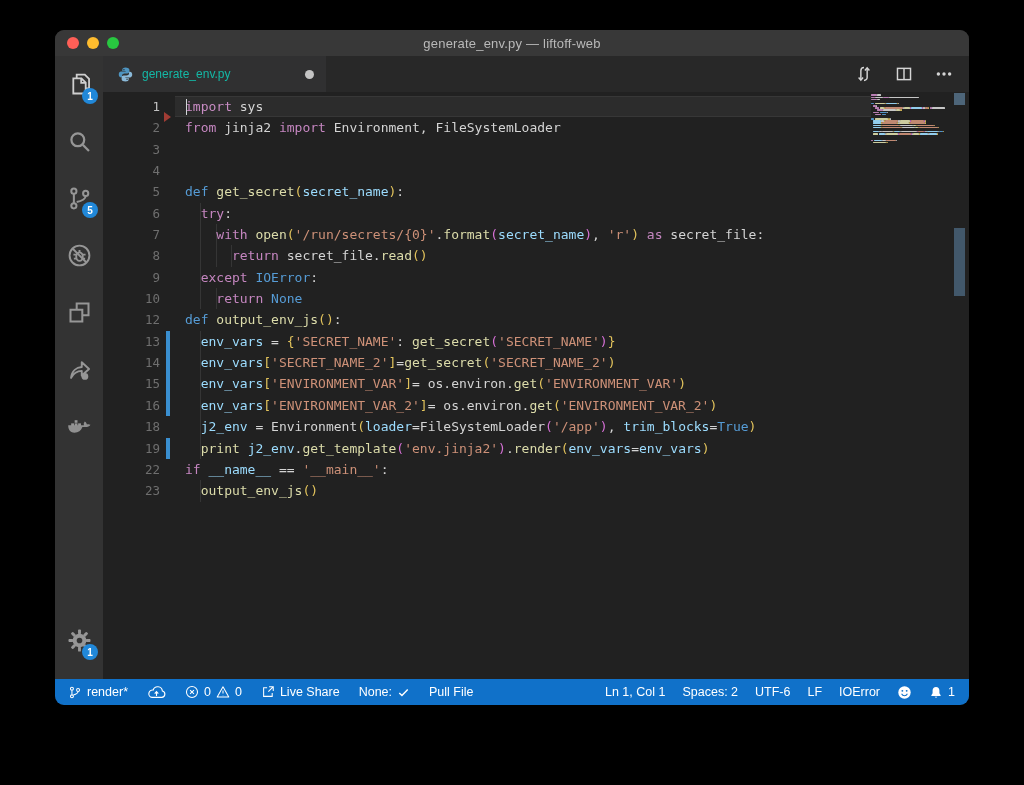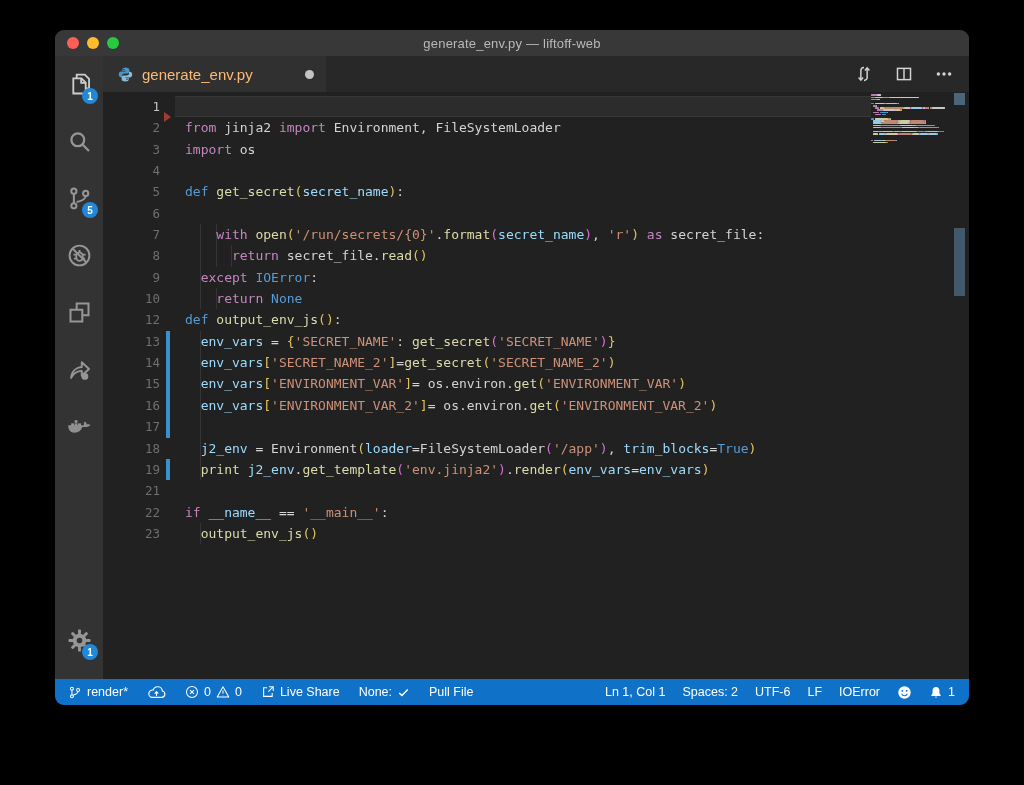--- a/index.html
+++ b/index.html
@@ -21,21 +21,21 @@
   .ab-item svg{width:27px;height:27px;display:block;}
   .badge{position:absolute;right:5px;bottom:9px;min-width:16px;height:16px;border-radius:9px;background:var(--ui-badge_bg,#2188d9);
          color:#fff;font-size:10px;font-weight:bold;display:flex;align-items:center;justify-content:center;}
   .ab-bottom{padding-bottom:10px;}
   
   .editorgroup{flex:1;display:flex;flex-direction:column;min-width:0;}
   .tabbar{height:36px;flex:none;background:var(--ui-tabstrip_bg,#282828);display:flex;align-items:stretch;position:relative;}
   .tab{width:197px;flex:none;background:var(--ui-tab_active_bg,#303031);display:flex;align-items:center;padding:0 12px 0 14px;cursor:pointer;}
   .tabicon{width:17px;height:17px;flex:none;margin-right:8px;}
   .tabicon svg{width:17px;height:17px;display:block;}
-  .tablabel{font-size:15px;color:#fdba74;white-space:nowrap;}
+  .tablabel{font-size:12px;color:#14b8a6;white-space:nowrap;}
   .tabdot{margin-left:auto;width:9px;height:9px;border-radius:50%;background:#c4c4c4;}
   .tab-actions{margin-left:auto;display:flex;align-items:center;gap:22px;padding-right:16px;color:#d5d5d5;}
   .tab-actions .act{width:18px;height:18px;cursor:pointer;}
   .tab-actions svg{width:18px;height:18px;display:block;}
   
   .editor{flex:1;position:relative;background:var(--ui-editor_bg,#212121);overflow:hidden;}
   .code-area{position:absolute;left:0;right:98px;top:4px;font-family:"DejaVu Sans Mono",monospace;font-size:13px;line-height:21.35px;}
   .code-line{position:relative;height:21.35px;display:flex;white-space:pre;}
   .gutter{width:82px;flex:none;position:relative;}
   .num{position:absolute;right:25px;top:0;font-size:12.5px;line-height:21.35px;color:#6f6f6f;}
@@ -203,39 +203,37 @@
                   <circle cx="3" cy="8" r="1.5"></circle>
                   <circle cx="8" cy="8" r="1.5"></circle>
                   <circle cx="13" cy="8" r="1.5"></circle>
                 </svg>
               </span>
             </div>
         </div>
 
         <div class="editor">
           <div class="code-area">
-              <div class="code-line current"><div class="gutter"><span class="num">1</span></div><span class="del-marker"></span></div>
+              <div class="code-line current"><div class="gutter"><span class="num">1</span></div><div class="code"><span class="tk" style="color: rgb(197, 134, 192);">import</span><span class="tk" style="color: rgb(212, 212, 212);"> sys</span><span class="cursor" style="left: 0.5px;"></span></div><span class="del-marker"></span></div>
               <div class="code-line"><div class="gutter"><span class="num">2</span></div><div class="code"><span class="tk" style="color: rgb(197, 134, 192);">from</span><span class="tk" style="color: rgb(212, 212, 212);"> jinja2 </span><span class="tk" style="color: rgb(197, 134, 192);">import</span><span class="tk" style="color: rgb(212, 212, 212);"> Environment, FileSystemLoader</span></div></div>
-              <div class="code-line"><div class="gutter"><span class="num">3</span></div><div class="code"><span class="tk" style="color: rgb(197, 134, 192);">import</span><span class="tk" style="color: rgb(212, 212, 212);"> os</span></div></div>
+              <div class="code-line"><div class="gutter"><span class="num">3</span></div></div>
               <div class="code-line"><div class="gutter"><span class="num">4</span></div><div class="code"></div></div>
               <div class="code-line"><div class="gutter"><span class="num">5</span></div><div class="code"><span class="tk" style="color: rgb(86, 156, 214);">def</span><span class="tk" style="color: rgb(212, 212, 212);"> </span><span class="tk" style="color: rgb(220, 220, 170);">get_secret</span><span class="tk" style="color: rgb(226, 195, 92);">(</span><span class="tk" style="color: rgb(156, 220, 254);">secret_name</span><span class="tk" style="color: rgb(226, 195, 92);">)</span><span class="tk" style="color: rgb(212, 212, 212);">:</span></div></div>
-              <div class="code-line"><div class="gutter"><span class="num">6</span></div></div>
+              <div class="code-line"><div class="gutter"><span class="num">6</span></div><div class="code"><span class="guide" style="left: 15.14px;"></span><span class="tk" style="color: rgb(212, 212, 212);">  </span><span class="tk" style="color: rgb(197, 134, 192);">try</span><span class="tk" style="color: rgb(212, 212, 212);">:</span></div></div>
               <div class="code-line"><div class="gutter"><span class="num">7</span></div><div class="code"><span class="guide" style="left: 15.14px;"></span><span class="guide" style="left: 30.78px;"></span><span class="tk" style="color: rgb(212, 212, 212);">    </span><span class="tk" style="color: rgb(197, 134, 192);">with</span><span class="tk" style="color: rgb(212, 212, 212);"> </span><span class="tk" style="color: rgb(220, 220, 170);">open</span><span class="tk" style="color: rgb(226, 195, 92);">(</span><span class="tk" style="color: rgb(206, 145, 120);">'/run/secrets/{0}'</span><span class="tk" style="color: rgb(212, 212, 212);">.</span><span class="tk" style="color: rgb(220, 220, 170);">format</span><span class="tk" style="color: rgb(214, 112, 214);">(</span><span class="tk" style="color: rgb(156, 220, 254);">secret_name</span><span class="tk" style="color: rgb(214, 112, 214);">)</span><span class="tk" style="color: rgb(212, 212, 212);">, </span><span class="tk" style="color: rgb(206, 145, 120);">'r'</span><span class="tk" style="color: rgb(226, 195, 92);">)</span><span class="tk" style="color: rgb(212, 212, 212);"> </span><span class="tk" style="color: rgb(197, 134, 192);">as</span><span class="tk" style="color: rgb(212, 212, 212);"> secret_file:</span></div></div>
               <div class="code-line"><div class="gutter"><span class="num">8</span></div><div class="code"><span class="guide" style="left: 15.14px;"></span><span class="guide" style="left: 30.78px;"></span><span class="guide" style="left: 46.42px;"></span><span class="tk" style="color: rgb(212, 212, 212);">      </span><span class="tk" style="color: rgb(197, 134, 192);">return</span><span class="tk" style="color: rgb(212, 212, 212);"> secret_file.</span><span class="tk" style="color: rgb(220, 220, 170);">read</span><span class="tk" style="color: rgb(226, 195, 92);">(</span><span class="tk" style="color: rgb(226, 195, 92);">)</span></div></div>
               <div class="code-line"><div class="gutter"><span class="num">9</span></div><div class="code"><span class="guide" style="left: 15.14px;"></span><span class="tk" style="color: rgb(212, 212, 212);">  </span><span class="tk" style="color: rgb(197, 134, 192);">except</span><span class="tk" style="color: rgb(212, 212, 212);"> </span><span class="tk" style="color: rgb(86, 156, 214);">IOError</span><span class="tk" style="color: rgb(212, 212, 212);">:</span></div></div>
               <div class="code-line"><div class="gutter"><span class="num">10</span></div><div class="code"><span class="guide" style="left: 15.14px;"></span><span class="guide" style="left: 30.78px;"></span><span class="tk" style="color: rgb(212, 212, 212);">    </span><span class="tk" style="color: rgb(197, 134, 192);">return</span><span class="tk" style="color: rgb(212, 212, 212);"> </span><span class="tk" style="color: rgb(86, 156, 214);">None</span></div></div>
               <div class="code-line"><div class="gutter"><span class="num">12</span></div><div class="code"><span class="tk" style="color: rgb(86, 156, 214);">def</span><span class="tk" style="color: rgb(212, 212, 212);"> </span><span class="tk" style="color: rgb(220, 220, 170);">output_env_js</span><span class="tk" style="color: rgb(226, 195, 92);">(</span><span class="tk" style="color: rgb(226, 195, 92);">)</span><span class="tk" style="color: rgb(212, 212, 212);">:</span></div></div>
               <div class="code-line"><div class="gutter"><span class="git-bar"></span><span class="num">13</span></div><div class="code"><span class="guide" style="left: 15.14px;"></span><span class="tk" style="color: rgb(212, 212, 212);">  </span><span class="tk" style="color: rgb(156, 220, 254);">env_vars</span><span class="tk" style="color: rgb(212, 212, 212);"> = </span><span class="tk" style="color: rgb(226, 195, 92);">{</span><span class="tk" style="color: rgb(206, 145, 120);">'SECRET_NAME'</span><span class="tk" style="color: rgb(212, 212, 212);">: </span><span class="tk" style="color: rgb(220, 220, 170);">get_secret</span><span class="tk" style="color: rgb(214, 112, 214);">(</span><span class="tk" style="color: rgb(206, 145, 120);">'SECRET_NAME'</span><span class="tk" style="color: rgb(214, 112, 214);">)</span><span class="tk" style="color: rgb(226, 195, 92);">}</span></div></div>
               <div class="code-line"><div class="gutter"><span class="git-bar"></span><span class="num">14</span></div><div class="code"><span class="guide" style="left: 15.14px;"></span><span class="tk" style="color: rgb(212, 212, 212);">  </span><span class="tk" style="color: rgb(156, 220, 254);">env_vars</span><span class="tk" style="color: rgb(226, 195, 92);">[</span><span class="tk" style="color: rgb(206, 145, 120);">'SECRET_NAME_2'</span><span class="tk" style="color: rgb(226, 195, 92);">]</span><span class="tk" style="color: rgb(212, 212, 212);">=</span><span class="tk" style="color: rgb(220, 220, 170);">get_secret</span><span class="tk" style="color: rgb(226, 195, 92);">(</span><span class="tk" style="color: rgb(206, 145, 120);">'SECRET_NAME_2'</span><span class="tk" style="color: rgb(226, 195, 92);">)</span></div></div>
               <div class="code-line"><div class="gutter"><span class="git-bar"></span><span class="num">15</span></div><div class="code"><span class="guide" style="left: 15.14px;"></span><span class="tk" style="color: rgb(212, 212, 212);">  </span><span class="tk" style="color: rgb(156, 220, 254);">env_vars</span><span class="tk" style="color: rgb(226, 195, 92);">[</span><span class="tk" style="color: rgb(206, 145, 120);">'ENVIRONMENT_VAR'</span><span class="tk" style="color: rgb(226, 195, 92);">]</span><span class="tk" style="color: rgb(212, 212, 212);">= os.environ.</span><span class="tk" style="color: rgb(220, 220, 170);">get</span><span class="tk" style="color: rgb(226, 195, 92);">(</span><span class="tk" style="color: rgb(206, 145, 120);">'ENVIRONMENT_VAR'</span><span class="tk" style="color: rgb(226, 195, 92);">)</span></div></div>
               <div class="code-line"><div class="gutter"><span class="git-bar"></span><span class="num">16</span></div><div class="code"><span class="guide" style="left: 15.14px;"></span><span class="tk" style="color: rgb(212, 212, 212);">  </span><span class="tk" style="color: rgb(156, 220, 254);">env_vars</span><span class="tk" style="color: rgb(226, 195, 92);">[</span><span class="tk" style="color: rgb(206, 145, 120);">'ENVIRONMENT_VAR_2'</span><span class="tk" style="color: rgb(226, 195, 92);">]</span><span class="tk" style="color: rgb(212, 212, 212);">= os.environ.</span><span class="tk" style="color: rgb(220, 220, 170);">get</span><span class="tk" style="color: rgb(226, 195, 92);">(</span><span class="tk" style="color: rgb(206, 145, 120);">'ENVIRONMENT_VAR_2'</span><span class="tk" style="color: rgb(226, 195, 92);">)</span></div></div>
-              <div class="code-line"><div class="gutter"><span class="git-bar"></span><span class="num">17</span></div><div class="code"><span class="guide" style="left: 15.14px;"></span></div></div>
               <div class="code-line"><div class="gutter"><span class="num">18</span></div><div class="code"><span class="guide" style="left: 15.14px;"></span><span class="tk" style="color: rgb(212, 212, 212);">  </span><span class="tk" style="color: rgb(156, 220, 254);">j2_env</span><span class="tk" style="color: rgb(212, 212, 212);"> = </span><span class="tk" style="color: rgb(212, 212, 212);">Environment</span><span class="tk" style="color: rgb(226, 195, 92);">(</span><span class="tk" style="color: rgb(156, 220, 254);">loader</span><span class="tk" style="color: rgb(212, 212, 212);">=</span><span class="tk" style="color: rgb(212, 212, 212);">FileSystemLoader</span><span class="tk" style="color: rgb(214, 112, 214);">(</span><span class="tk" style="color: rgb(206, 145, 120);">'/app'</span><span class="tk" style="color: rgb(214, 112, 214);">)</span><span class="tk" style="color: rgb(212, 212, 212);">, </span><span class="tk" style="color: rgb(156, 220, 254);">trim_blocks</span><span class="tk" style="color: rgb(212, 212, 212);">=</span><span class="tk" style="color: rgb(86, 156, 214);">True</span><span class="tk" style="color: rgb(226, 195, 92);">)</span></div></div>
               <div class="code-line"><div class="gutter"><span class="git-bar"></span><span class="num">19</span></div><div class="code"><span class="guide" style="left: 15.14px;"></span><span class="tk" style="color: rgb(212, 212, 212);">  </span><span class="tk" style="color: rgb(220, 220, 170);">print</span><span class="tk" style="color: rgb(212, 212, 212);"> </span><span class="tk" style="color: rgb(156, 220, 254);">j2_env</span><span class="tk" style="color: rgb(212, 212, 212);">.</span><span class="tk" style="color: rgb(220, 220, 170);">get_template</span><span class="tk" style="color: rgb(214, 112, 214);">(</span><span class="tk" style="color: rgb(206, 145, 120);">'env.jinja2'</span><span class="tk" style="color: rgb(214, 112, 214);">)</span><span class="tk" style="color: rgb(212, 212, 212);">.</span><span class="tk" style="color: rgb(220, 220, 170);">render</span><span class="tk" style="color: rgb(226, 195, 92);">(</span><span class="tk" style="color: rgb(156, 220, 254);">env_vars</span><span class="tk" style="color: rgb(212, 212, 212);">=</span><span class="tk" style="color: rgb(156, 220, 254);">env_vars</span><span class="tk" style="color: rgb(226, 195, 92);">)</span></div></div>
-              <div class="code-line"><div class="gutter"><span class="num">21</span></div><div class="code"></div></div>
               <div class="code-line"><div class="gutter"><span class="num">22</span></div><div class="code"><span class="tk" style="color: rgb(197, 134, 192);">if</span><span class="tk" style="color: rgb(212, 212, 212);"> </span><span class="tk" style="color: rgb(156, 220, 254);">__name__</span><span class="tk" style="color: rgb(212, 212, 212);"> == </span><span class="tk" style="color: rgb(206, 145, 120);">'__main__'</span><span class="tk" style="color: rgb(212, 212, 212);">:</span></div></div>
               <div class="code-line"><div class="gutter"><span class="num">23</span></div><div class="code"><span class="guide" style="left: 15.14px;"></span><span class="tk" style="color: rgb(212, 212, 212);">  </span><span class="tk" style="color: rgb(220, 220, 170);">output_env_js</span><span class="tk" style="color: rgb(226, 195, 92);">(</span><span class="tk" style="color: rgb(226, 195, 92);">)</span></div></div>
             </div>
           <div class="minimap">
               <div class="mm-row">
                 <span class="mm-seg" style="left: 0px; width: 6px; background: rgb(197, 134, 192);"></span>
                 <span class="mm-seg" style="left: 6px; width: 4px; background: rgb(212, 212, 212);"></span>
               </div>
               <div class="mm-row">
                 <span class="mm-seg" style="left: 0px; width: 4px; background: rgb(197, 134, 192);"></span>

